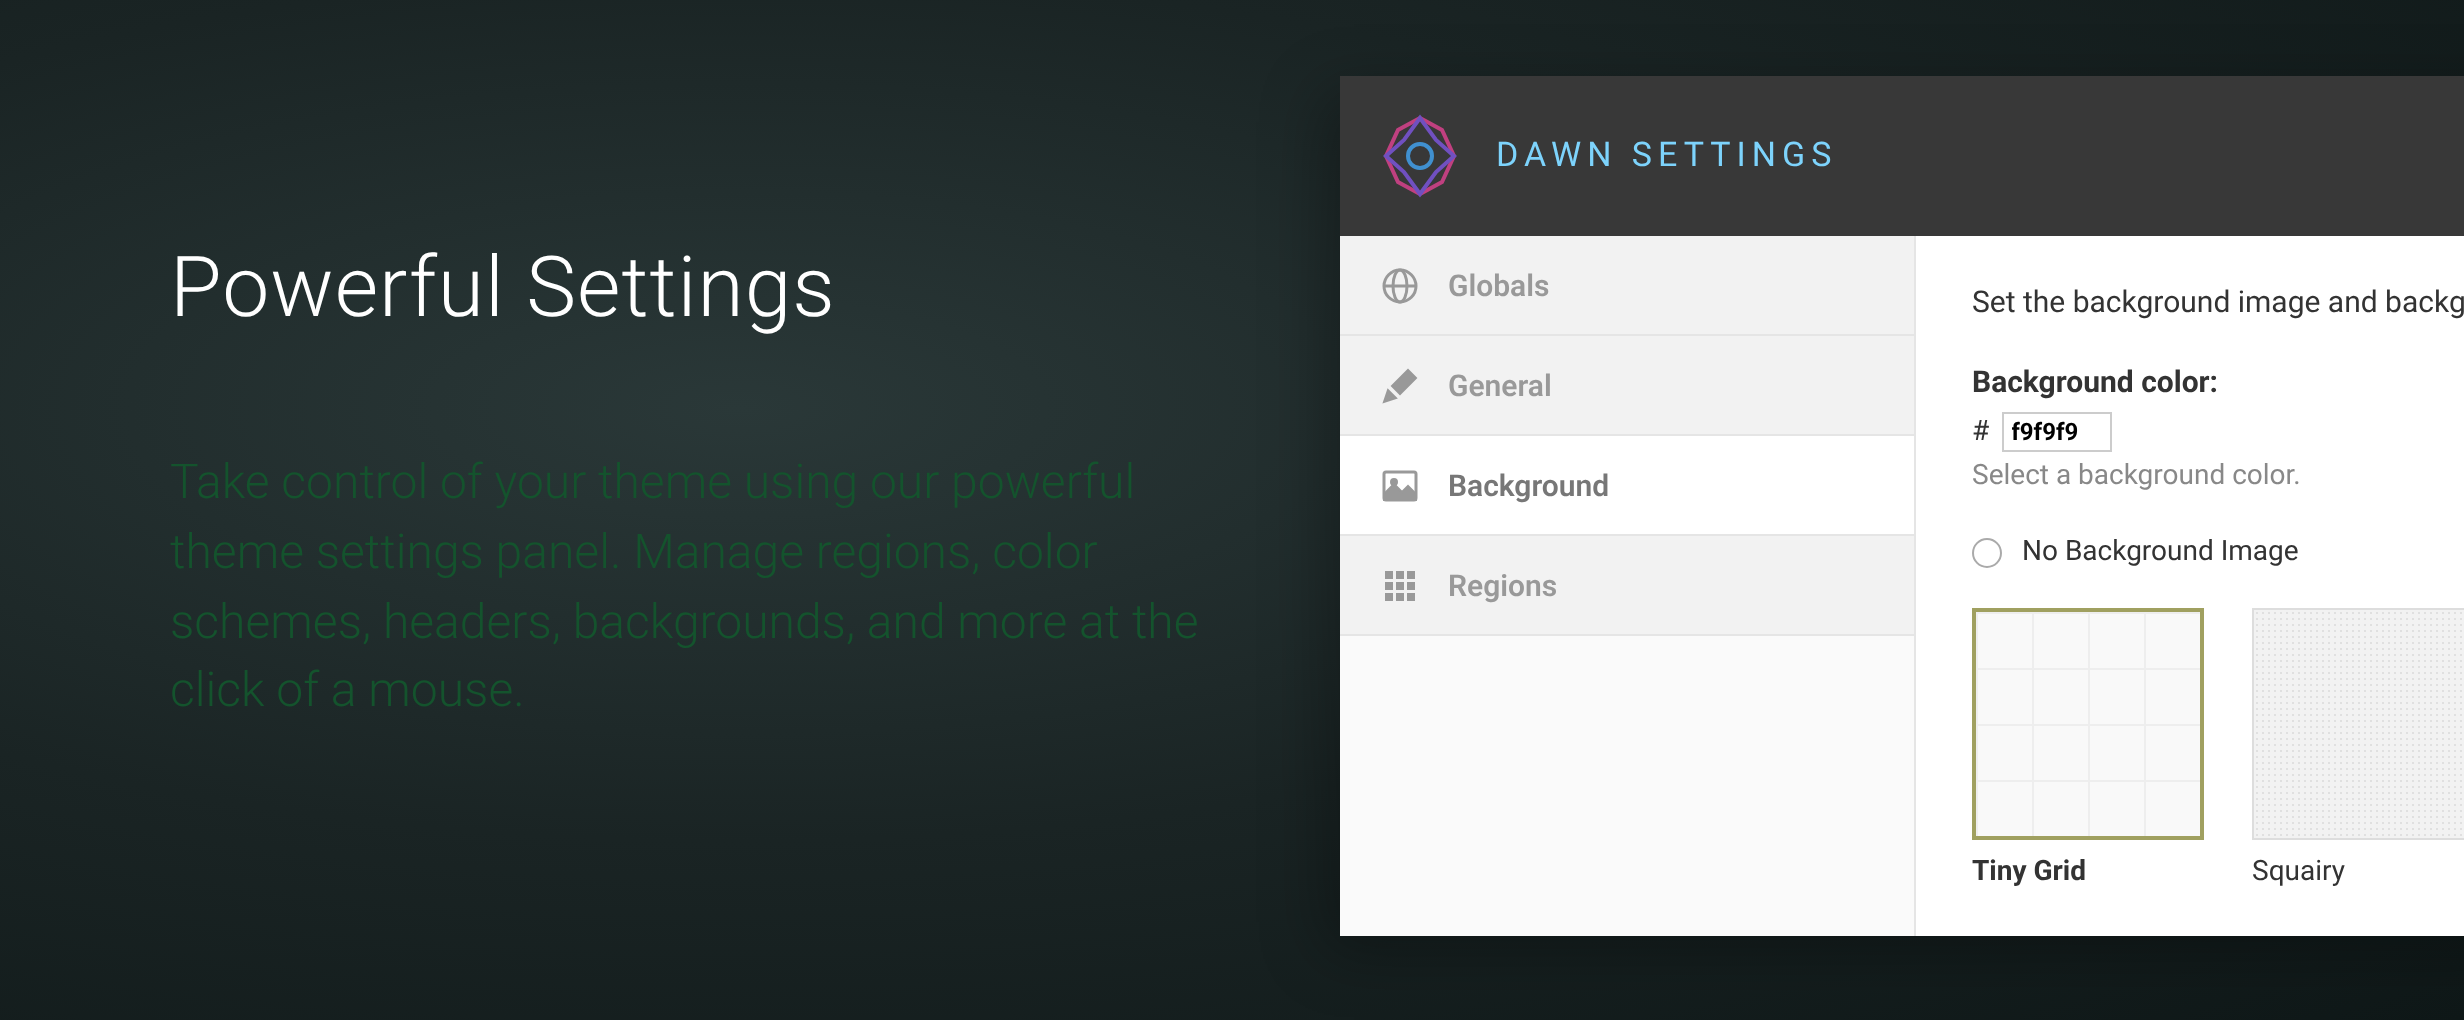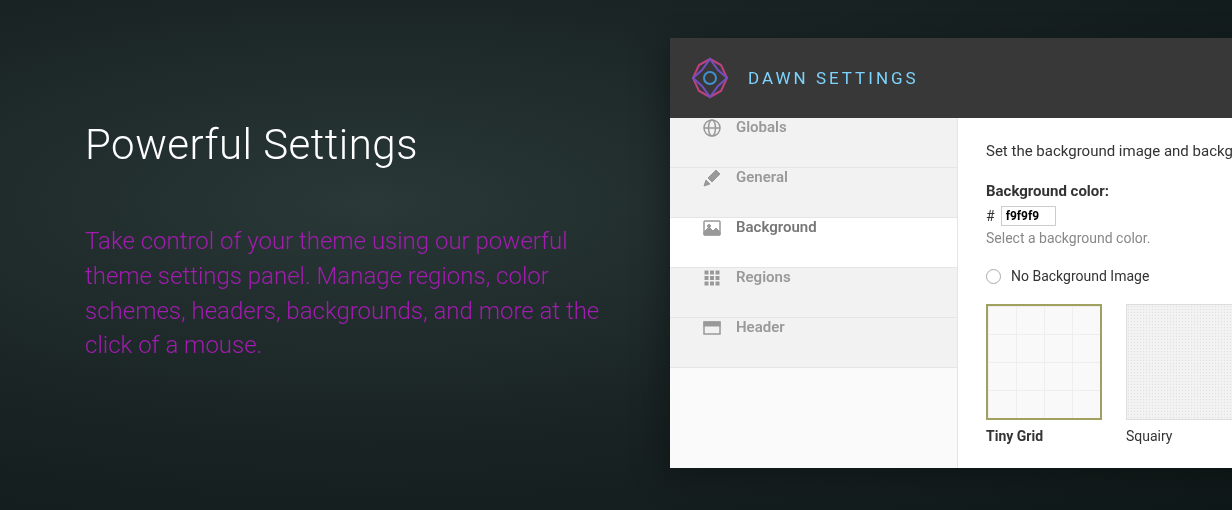--- a/index.html
+++ b/index.html
@@ -26,21 +26,21 @@
     .hero-title {
       font-size: 42px;
       font-weight: 300;
       letter-spacing: 0.5px;
       margin-bottom: 55px;
     }
     .hero-desc {
       font-size: 24px;
       font-weight: 300;
       line-height: 1.45;
-      color: #a21caf;
+      color: #14532d;
     }
     .panel {
       position: absolute;
       left: 670px;
       top: 38px;
       width: 600px;
       background: #fff;
       box-shadow: -8px 8px 30px rgba(0,0,0,0.3);
     }
     .panel-header {
@@ -66,21 +66,22 @@
       height: 350px;
     }
     .sidebar {
       width: 290px;
       background: #fafafa;
       border-right: 1px solid #e5e5e5;
     }
     .sidebar-item {
       height: 50px;
       display: flex;
-      padding-left: 32px;
+      align-items: center;
+      padding-left: 20px;
       border-bottom: 1px solid #e5e5e5;
       cursor: pointer;
       background: #f2f2f2;
     }
     .sidebar-item.active {
       background: #fff;
     }
     .sidebar-item-icon {
       width: 20px;
       height: 20px;
@@ -234,27 +235,20 @@
             <rect x="14" y="3" width="3" height="3" fill="#999"></rect>
             <rect x="3" y="8.5" width="3" height="3" fill="#999"></rect>
             <rect x="8.5" y="8.5" width="3" height="3" fill="#999"></rect>
             <rect x="14" y="8.5" width="3" height="3" fill="#999"></rect>
             <rect x="3" y="14" width="3" height="3" fill="#999"></rect>
             <rect x="8.5" y="14" width="3" height="3" fill="#999"></rect>
             <rect x="14" y="14" width="3" height="3" fill="#999"></rect>
           </svg>
         <span class="sidebar-item-label">Regions</span>
       </div>
-      <div class="sidebar-item">
-        <svg class="sidebar-item-icon" viewBox="0 0 20 20">
-            <rect x="2" y="4" width="16" height="12" fill="none" stroke="#999" stroke-width="1.5"></rect>
-            <rect x="2" y="4" width="16" height="4" fill="#999"></rect>
-          </svg>
-        <span class="sidebar-item-label">Header</span>
-      </div>
     </div>
     <div class="content">
       <p class="content-intro">Set the background image and backg</p>
       <div class="field-label">Background color:</div>
       <div class="color-input-row">
         <span class="hash">#</span>
         <input class="color-input" value="f9f9f9" style="">
       </div>
       <div class="field-help">Select a background color.</div>
       <div class="radio-row">

